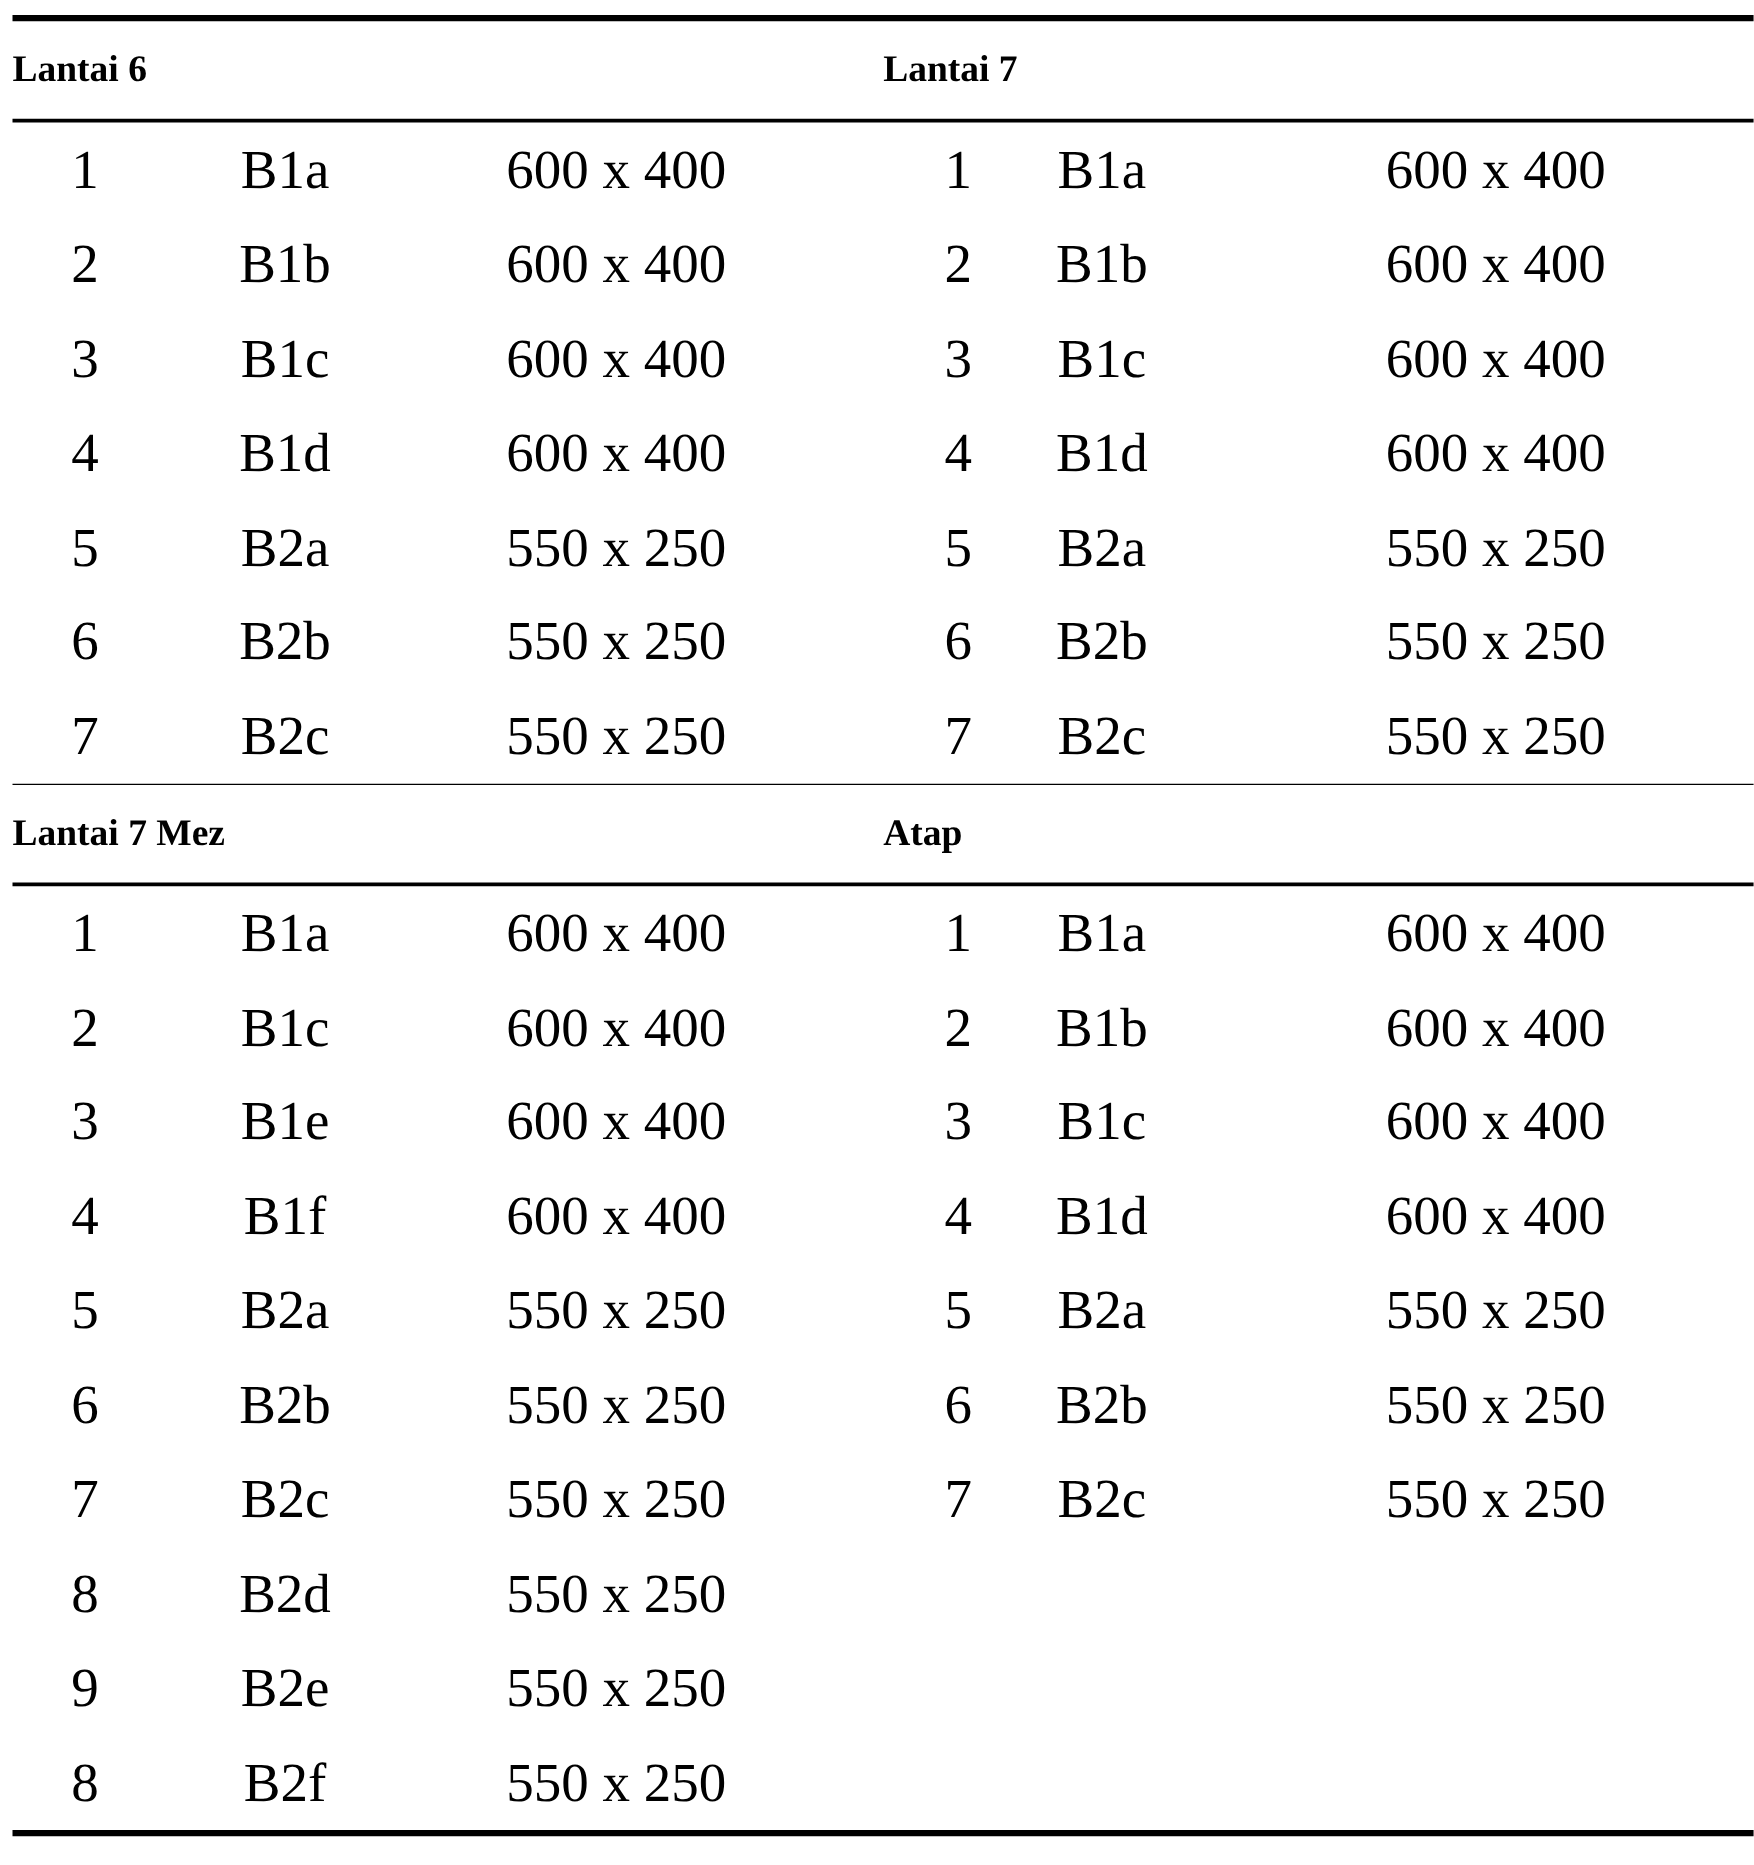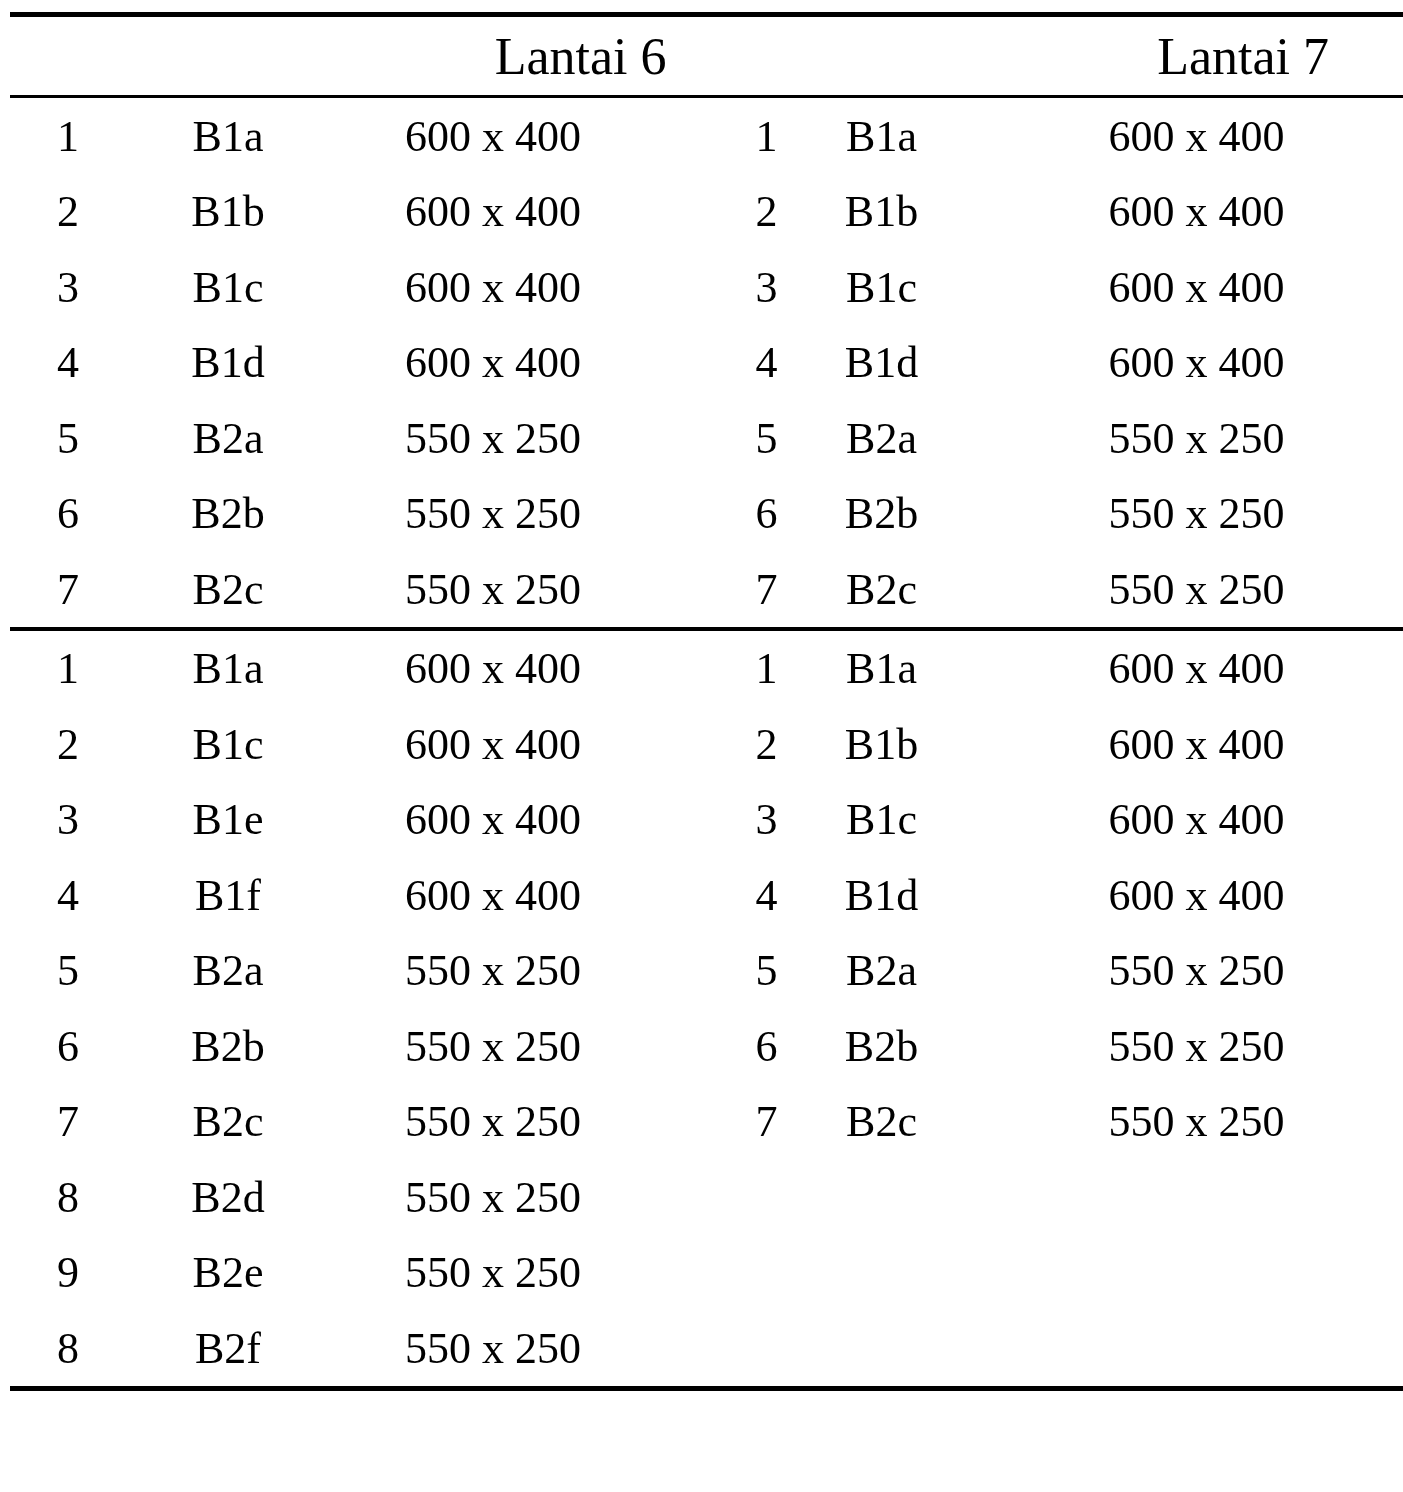--- a/index.html
+++ b/index.html
@@ -2,21 +2,21 @@
 <html><head>
 <meta charset="utf-8">
 <style>
   html, body { margin: 0; padding: 0; background: #ffffff; }
   body { width: 1403px; height: 1492px; position: relative; font-family: "Liberation Serif", "DejaVu Serif", serif; color: #000; }
   .page { position: absolute; left: 10px; top: 12px; width: 1393px; }
   .rule-thick { height: 5px; background: #000; }
   .rule-mid { height: 3px; background: #000; }
   .rule-thin { height: 1px; background: #000; }
   .hdr { display: flex; height: 78px; align-items: center; }
-  .hdr .h { width: 50%; text-align: right; font-weight: normal; font-size: 52px; }
+  .hdr .h { width: 50%; text-align: left; font-weight: bold; font-size: 30px; }
   .hdr .h.left { padding-right: 40px; box-sizing: border-box; }
   .hdr .h.right { padding-right: 74px; box-sizing: border-box; }
   .rows { display: flex; }
   .col { width: 50%; }
   .row { position: relative; height: 75.5px; font-size: 44px; }
   .row span { position: absolute; top: 50%; transform: translateY(-50%); white-space: nowrap; }
   .left .c1 { left: 58px; transform: translate(-50%, -50%); }
   .left .c2 { left: 218px; transform: translate(-50%, -50%); }
   .left .c3 { left: 483px; transform: translate(-50%, -50%); }
   .right .c1 { left: 60px; transform: translate(-50%, -50%); }
@@ -106,20 +106,24 @@
       <div class="row">
           <span class="c1">7</span>
           <span class="c2">B2c</span>
           <span class="c3">550 x 250</span>
         </div>
     </div>
   </div>
 
   <div class="rule-thin"></div>
 
+  <div class="hdr">
+    <div class="h left">Lantai 7 Mez</div>
+    <div class="h right">Atap</div>
+  </div>
   <div class="rule-mid"></div>
   <div class="rows">
     <div class="col left">
       <div class="row">
           <span class="c1">1</span>
           <span class="c2">B1a</span>
           <span class="c3">600 x 400</span>
         </div>
       <div class="row">
           <span class="c1">2</span>

